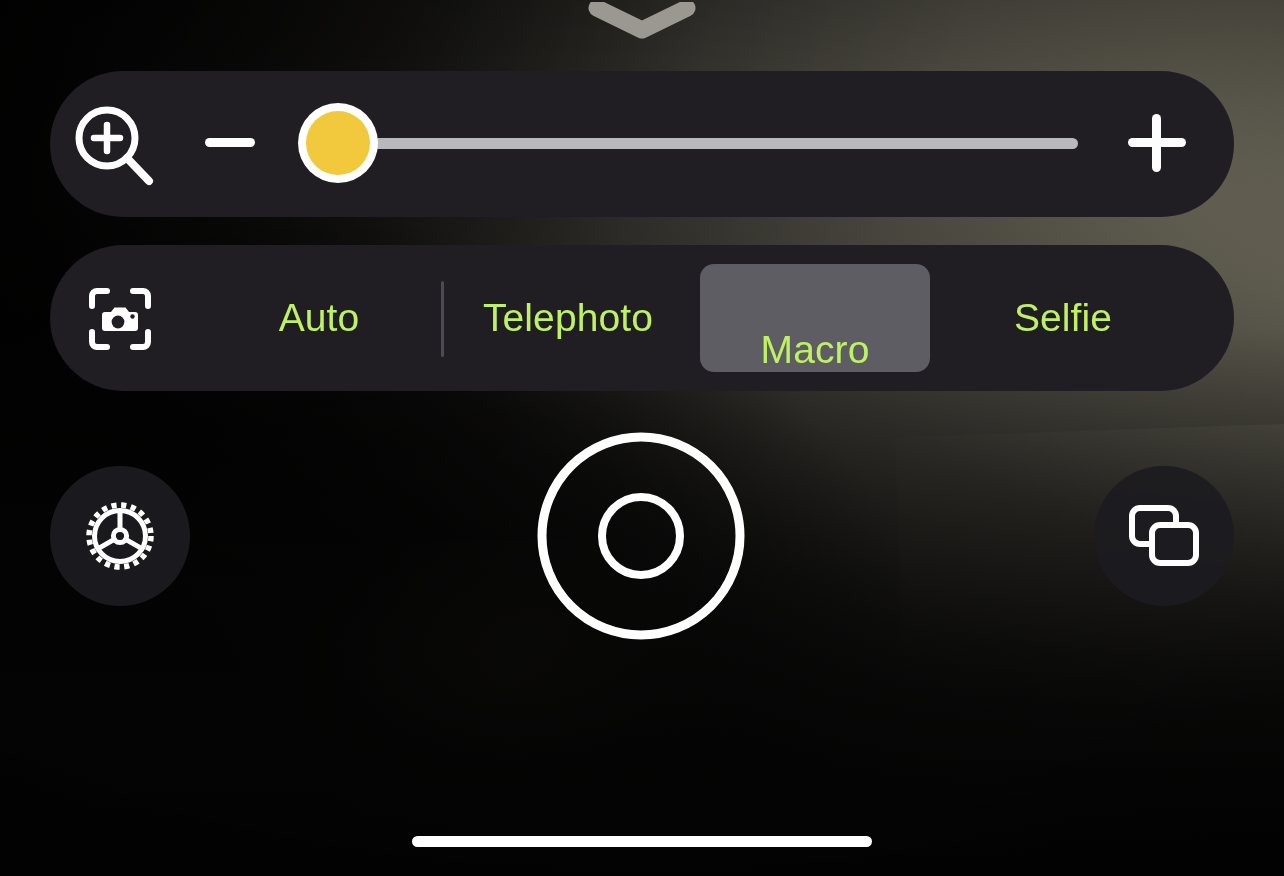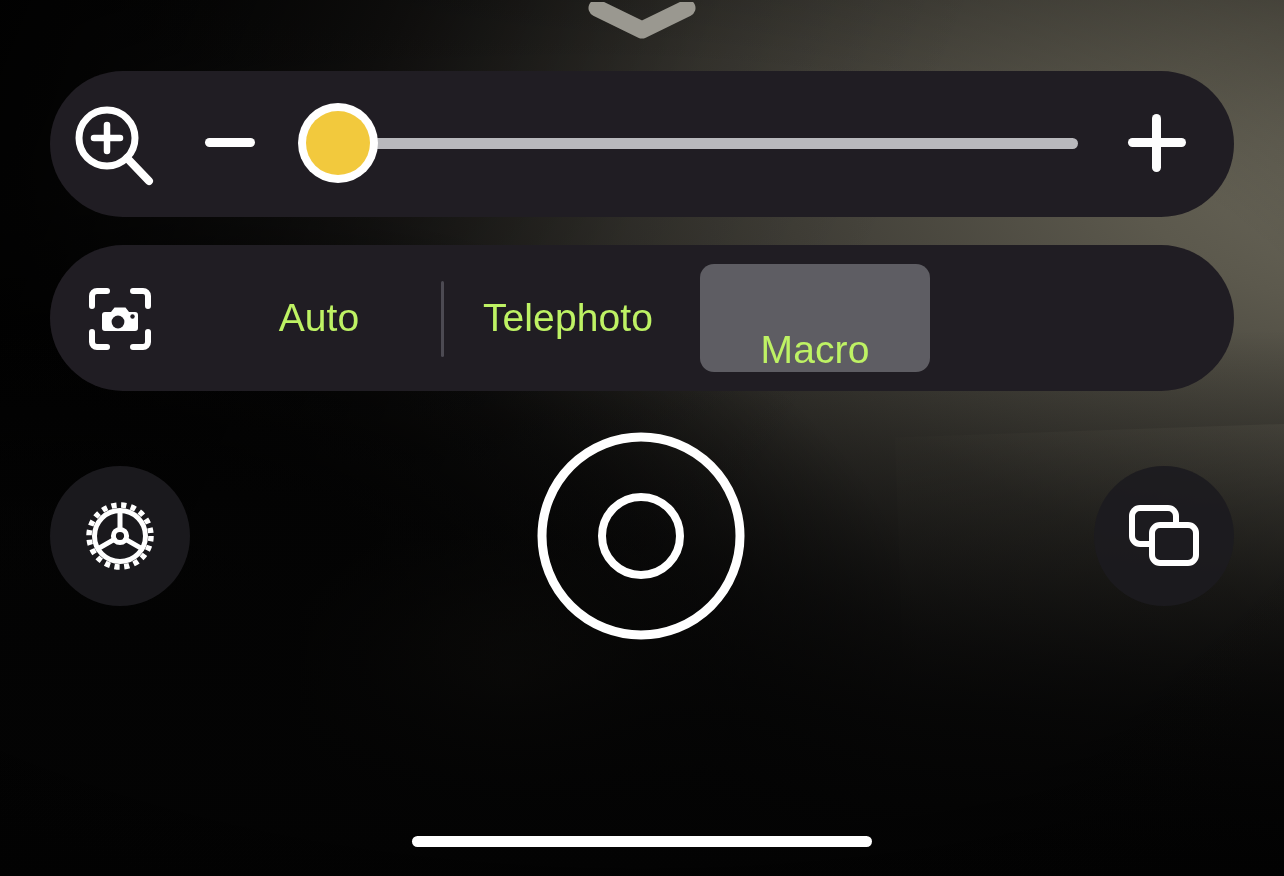--- a/index.html
+++ b/index.html
@@ -315,20 +315,23 @@
   <div class="mode-divider"></div>
 
   <div class="mode-item" id="mode-auto">
     <span>Auto</span>
   </div>
   <div class="mode-item" id="mode-tele">
     <span>Telephoto</span>
   </div>
   <div class="mode-item selected" id="mode-macro">
     <span>Macro</span>
+  </div>
+  <div class="mode-item" id="mode-selfie">
+    <span>Selfie</span>
   </div>
 
   <div class="round-btn" id="settings-btn">
     <svg width="74" height="74" viewBox="0 0 74 74">
       <g fill="#ffffff">
         <circle cx="37" cy="37" r="31" fill="none" stroke="#ffffff" stroke-width="5.5" stroke-dasharray="5.2 4.6"></circle>
       </g>
       <circle cx="37" cy="37" r="25.5" fill="none" stroke="#ffffff" stroke-width="5"></circle>
       <circle cx="37" cy="37" r="6.6" fill="none" stroke="#ffffff" stroke-width="5"></circle>
       <line x1="37" y1="30.4" x2="37" y2="12" stroke="#ffffff" stroke-width="5" stroke-linecap="round"></line>

